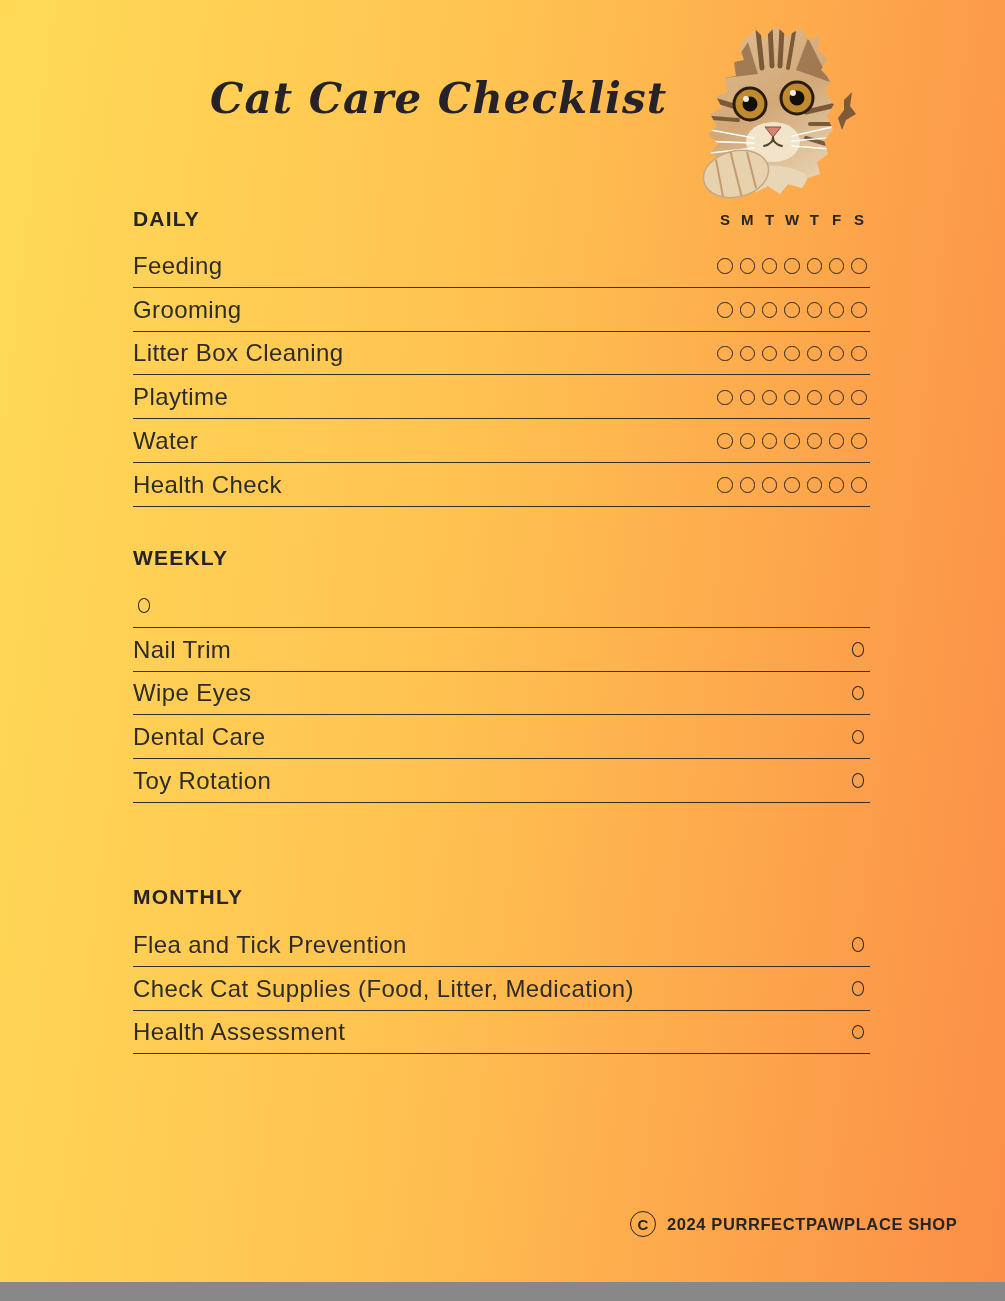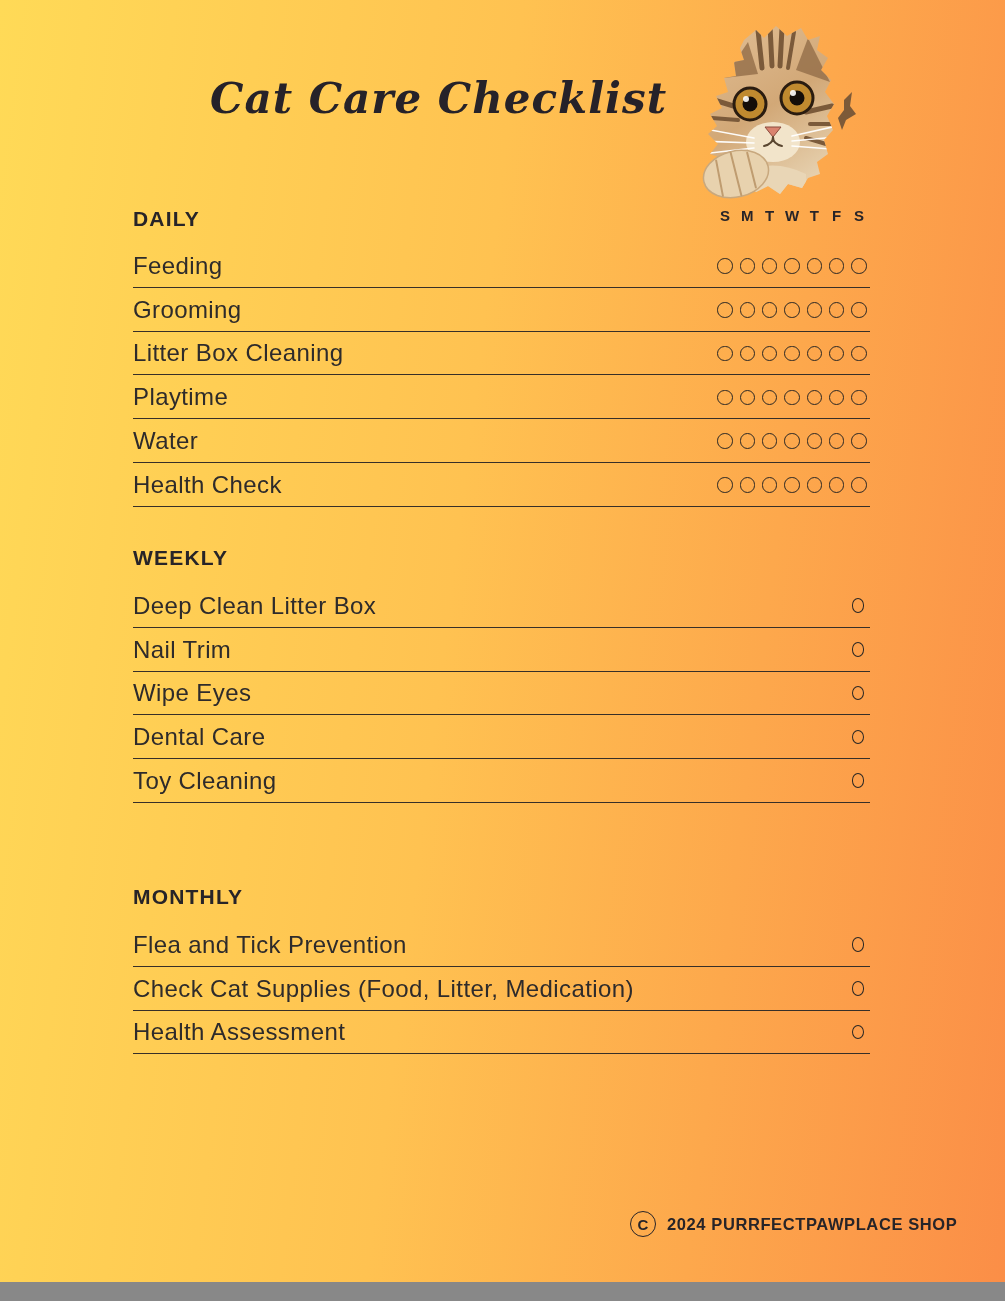--- a/index.html
+++ b/index.html
@@ -27,21 +27,21 @@
     font-family:"DejaVu Serif", serif;
     font-style:italic;font-weight:700;
     font-size:42px;letter-spacing:1px;
     color:var(--title);
     white-space:nowrap;
   }
   .cat-wrap{position:absolute;left:684px;top:22px;width:178px;height:184px;}
   
   .section-header{
     position:absolute;left:133px;width:737px;
-    display:flex;justify-content:space-between;align-items:flex-start;
+    display:flex;justify-content:space-between;align-items:center;
   }
   .section-label{
     font-size:21px;font-weight:700;letter-spacing:1.2px;color:var(--heading);
   }
   .days-strip{display:flex;width:156px;justify-content:space-between;}
   .day-cell{
     width:22px;text-align:center;
     font-size:15px;font-weight:700;color:var(--heading);
   }
   
@@ -320,21 +320,20 @@
           </span>
         </span>
       </div>
     </div>
 
   <div class="section-header" style="top:546px;">
     <div class="section-label">WEEKLY</div>
   </div>
   <div class="rows" style="top:584px;">
       <div class="row">
-        <span class="row-label">Deep Clean Litter Box</span>
         <span class="circles single">
           <span class="circle-cell">
             <span class="circle" aria-checked="false"></span>
           </span>
         </span>
       </div>
       <div class="row">
         <span class="row-label">Nail Trim</span>
         <span class="circles single">
           <span class="circle-cell">
@@ -352,21 +351,21 @@
       </div>
       <div class="row">
         <span class="row-label">Dental Care</span>
         <span class="circles single">
           <span class="circle-cell">
             <span class="circle" aria-checked="false"></span>
           </span>
         </span>
       </div>
       <div class="row">
-        <span class="row-label">Toy Cleaning</span>
+        <span class="row-label">Toy Rotation</span>
         <span class="circles single">
           <span class="circle-cell">
             <span class="circle" aria-checked="false"></span>
           </span>
         </span>
       </div>
     </div>
 
   <div class="section-header" style="top:885px;">
     <div class="section-label">MONTHLY</div>

